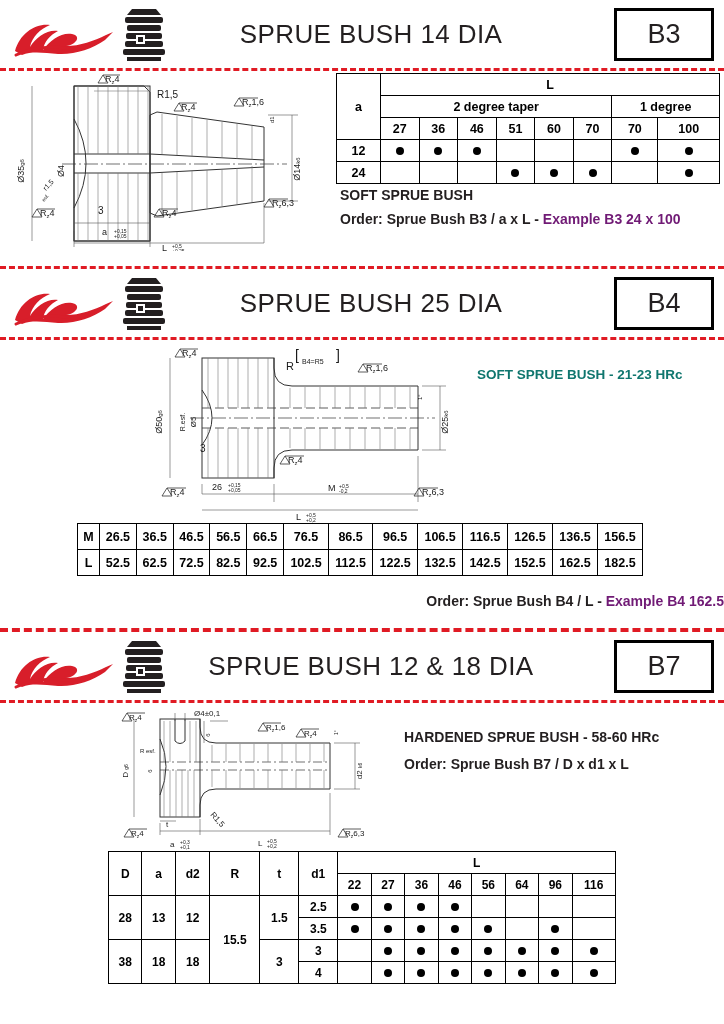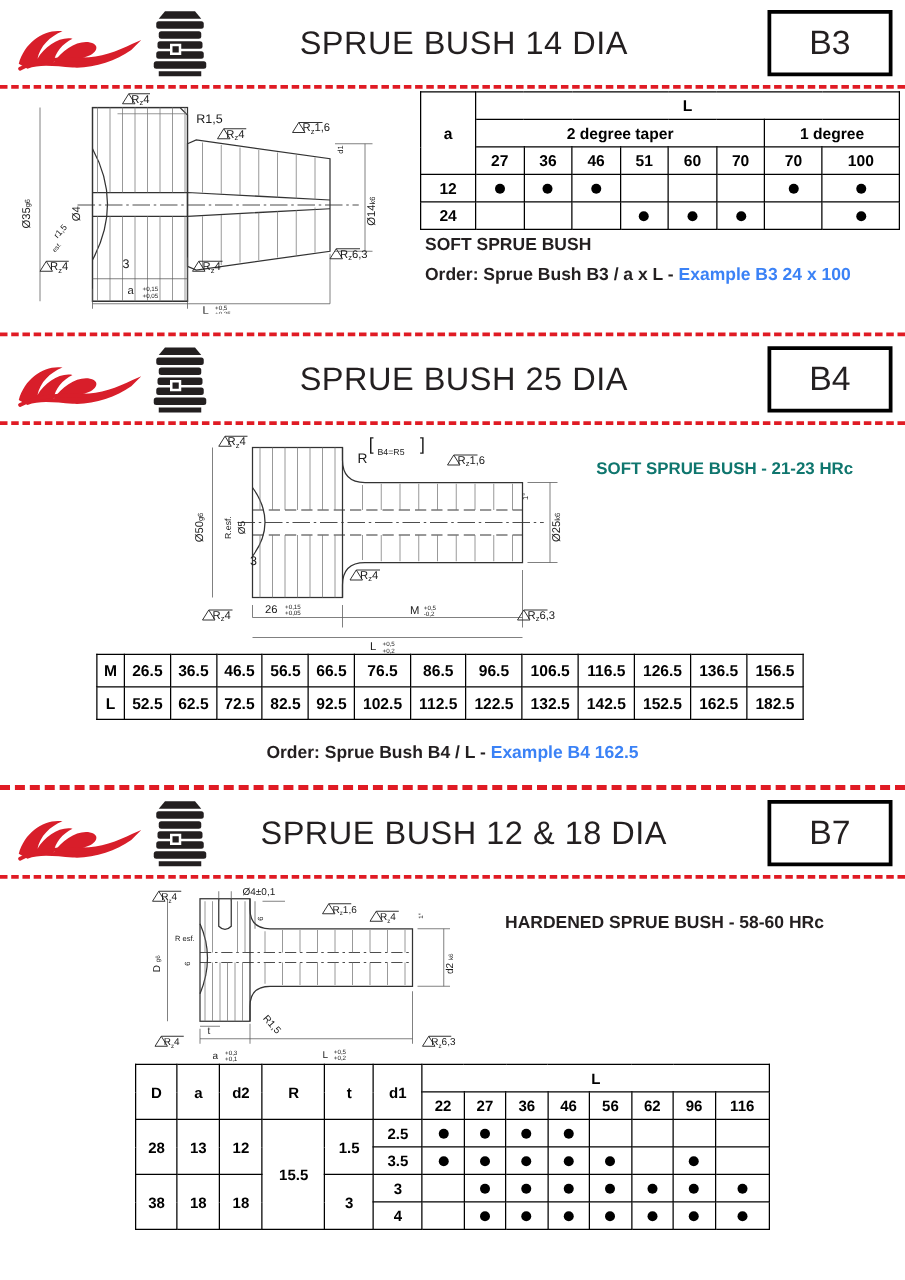--- a/index.html
+++ b/index.html
@@ -85,33 +85,33 @@
   #b3-table-wrap { position:absolute; left:336px; top:2px; width:384px; }
   #b3-tbl { width:384px; }
   #b3-tbl td, #b3-tbl th { height:22px; }
 
   .note {
     font-size:14px;
     color:#231f20;
     font-weight:700;
   }
   .note.sm { font-size:13px; }
-  .note .dim { color:#3b82f6; }
+  .note .dim { color:#701a75; }
   #b3-notes { position:absolute; left:340px; top:116px; }
   #b3-notes div { margin-bottom:8px; }
 
   
   #b4-body { position:relative; height:288px; }
   #b4-draw { position:absolute; left:130px; top:4px; width:330px; height:180px; }
   #b4-sub { position:absolute; left:477px; top:27px; font-size:13.5px; color:#0f766e; }
   #b4-tbl-wrap { position:absolute; left:77px; top:183px; }
   #b4-tbl { width:566px; }
   #b4-tbl td { height:26px; font-size:12.5px; }
   #b4-tbl td.rowhdr { width:22px; }
-  #b4-order { position:absolute; left:0; top:253px; width:724px; text-align:center; }
+  #b4-order { position:absolute; left:0; top:253px; width:724px; text-align:right; }
 
   
   #b7-body { position:relative; height:300px; }
   #b7-draw { position:absolute; left:100px; top:4px; width:292px; height:148px; }
   #b7-notes { position:absolute; left:404px; top:26px; }
   #b7-notes div { margin-bottom:11px; }
   #b7-tbl-wrap { position:absolute; left:108px; top:148px; }
   #b7-tbl { width:508px; }
   #b7-tbl td, #b7-tbl th { height:22px; font-size:12px; }
 
@@ -489,41 +489,42 @@
       <text x="29" y="13" font-size="8">R<tspan font-size="5" dy="2">z</tspan><tspan dy="-2">4</tspan></text>
       <text x="166" y="23" font-size="8">R<tspan font-size="5" dy="2">z</tspan><tspan dy="-2">1,6</tspan></text>
       <text x="204" y="29" font-size="8">R<tspan font-size="5" dy="2">z</tspan><tspan dy="-2">4</tspan></text>
       <text x="31" y="129" font-size="8">R<tspan font-size="5" dy="2">z</tspan><tspan dy="-2">4</tspan></text>
       <text x="245" y="129" font-size="8">R<tspan font-size="5" dy="2">z</tspan><tspan dy="-2">6,3</tspan></text>
     </g>
   </svg>
 
   <div id="b7-notes">
     <div class="note">HARDENED SPRUE BUSH - 58-60 HRc</div>
+    <div class="note">Order: Sprue Bush B7 / D x d1 x L</div>
   </div>
 
   <div id="b7-tbl-wrap">
     <table class="grid" id="b7-tbl">
       <tbody>
         <tr>
           <td rowspan="2">D</td>
           <td rowspan="2">a</td>
           <td rowspan="2">d2</td>
           <td rowspan="2">R</td>
           <td rowspan="2">t</td>
           <td rowspan="2">d1</td>
           <td colspan="8">L</td>
         </tr>
         <tr>
           <td>22</td>
           <td>27</td>
           <td>36</td>
           <td>46</td>
           <td>56</td>
-          <td>62</td>
+          <td>64</td>
           <td>96</td>
           <td>116</td>
         </tr>
 
         <tr>
           <td rowspan="2">28</td>
           <td rowspan="2">13</td>
           <td rowspan="2">12</td>
           <td rowspan="4">15.5</td>
           <td rowspan="2">1.5</td>

